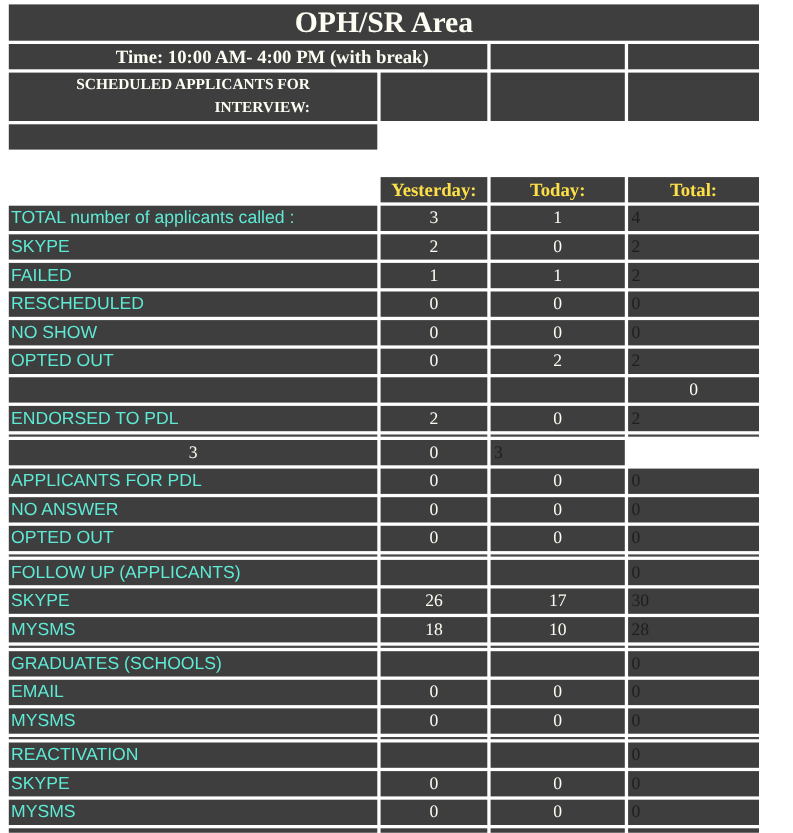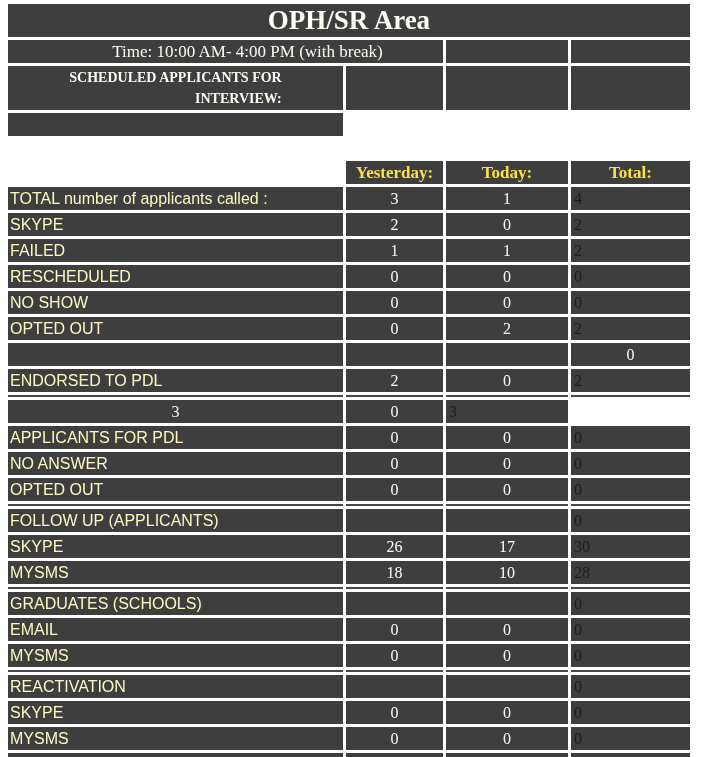--- a/index.html
+++ b/index.html
@@ -39,21 +39,21 @@
     font-weight: bold;
     font-size: 27px;
     color: #fdfdf4;
   }
   .time-cell {
     height: 23px;
     display: flex;
     align-items: center;
     justify-content: center;
     font-family: "Liberation Serif", serif;
-    font-weight: normal;
+    font-weight: bold;
     font-size: 17px;
     color: #fdfdf4;
     padding-left: 44px;
   }
   .time-row .cell, .sched-row .cell, .header-row .cell { height: 23px; }
   .sched-row .cell { height: 44px; }
   .sched-cell {
     display: flex;
     align-items: center;
     justify-content: center;
@@ -72,21 +72,21 @@
     font-family: "Liberation Serif", serif;
     font-weight: bold;
     font-size: 17px;
     color: #fde047;
     margin-top: 48px;
   }
   .data-row .cell { height: 23px; }
   .label-cell {
     font-family: "Liberation Sans", sans-serif;
     font-size: 16px;
-    color: #fef9c3;
+    color: #5eead4;
     line-height: 23px;
     padding-left: 2px;
     white-space: nowrap;
   }
   .num-cell {
     font-family: "Liberation Serif", serif;
     font-size: 16px;
     color: #fdfdf4;
     line-height: 23px;
     text-align: center;

